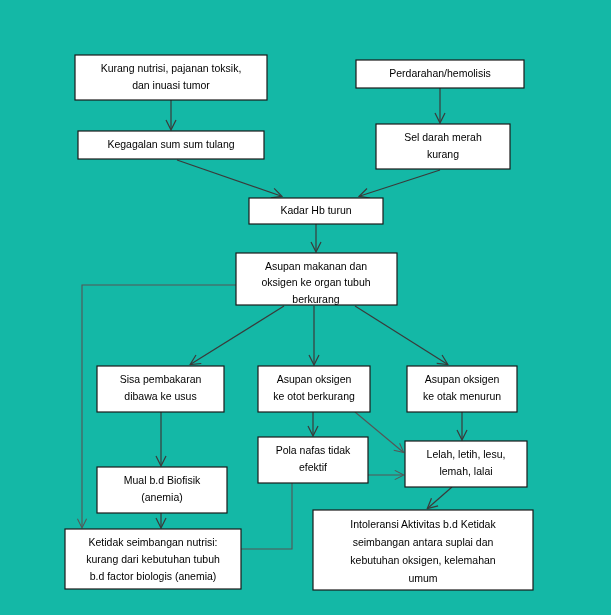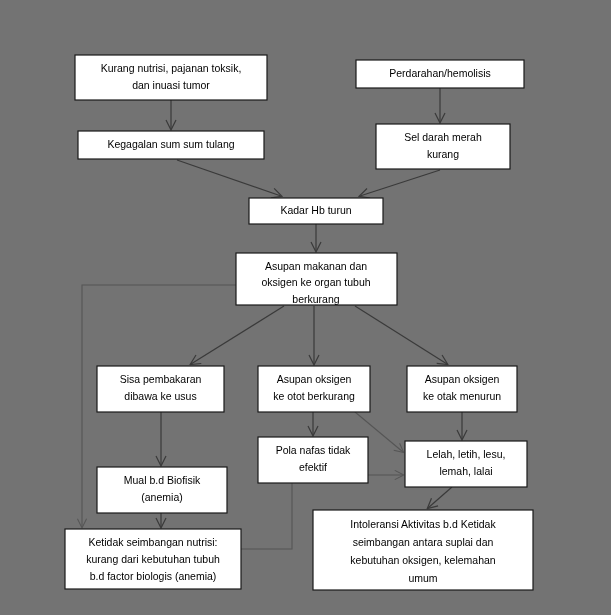--- a/index.html
+++ b/index.html
@@ -10,21 +10,21 @@
   body {
     width: 611px;
     height: 615px;
     font-family: "Liberation Sans", sans-serif;
     overflow: hidden;
   }
   #canvas {
     position: relative;
     width: 611px;
     height: 615px;
-    background: #737373;
+    background: #14b8a6;
   }
   svg#flow {
     position: absolute;
     left: 0;
     top: 0;
     width: 611px;
     height: 615px;
   }
   .node-box {
     fill: #ffffff;

